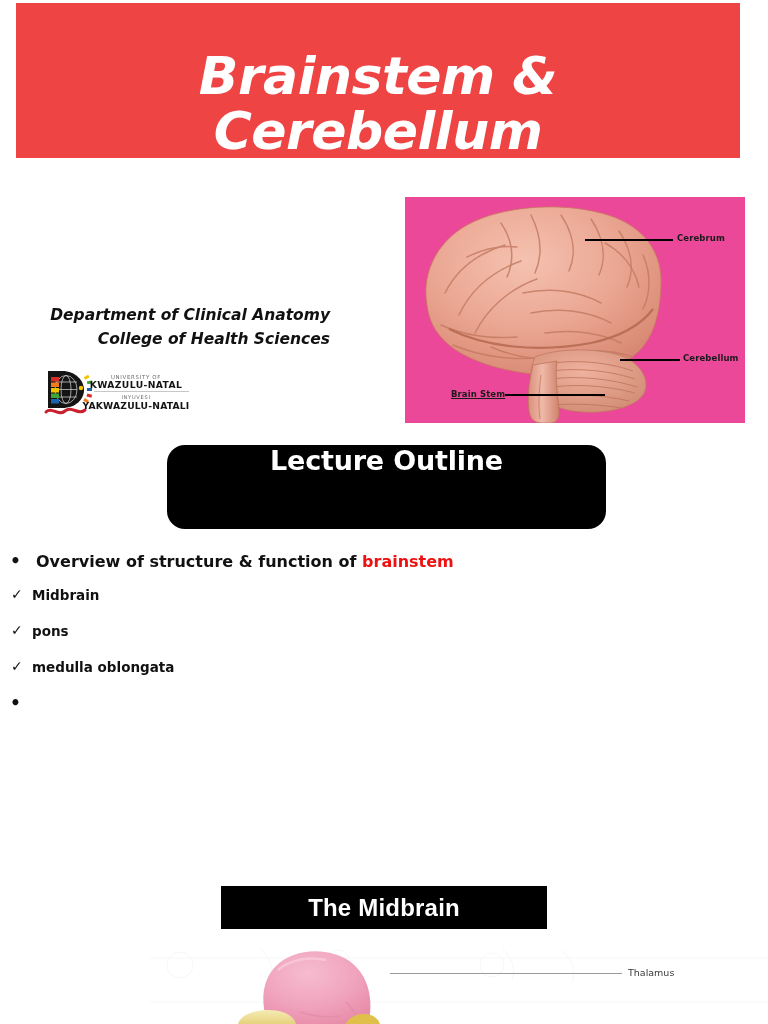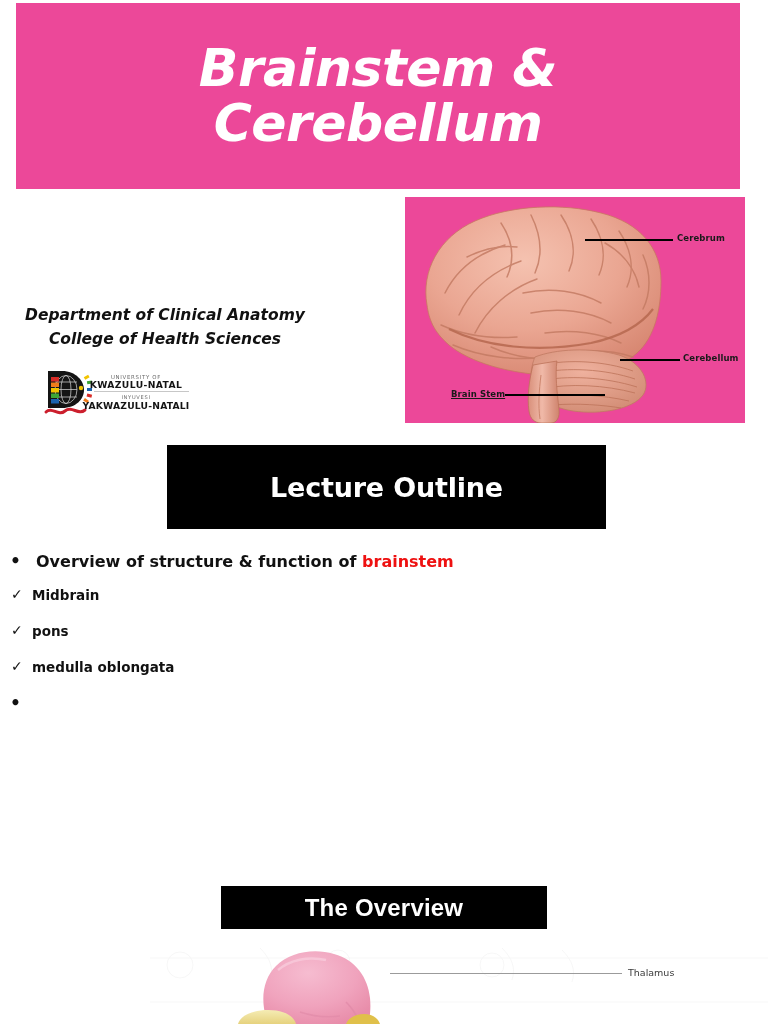--- a/index.html
+++ b/index.html
@@ -15,27 +15,27 @@
     font-family: "Liberation Sans", sans-serif;
     color: #000000;
   }
 
   
   .title-banner {
     position: absolute;
     left: 16px;
     top: 3px;
     width: 724px;
-    height: 186px;
-    background: #ec4899;
+    height: 155px;
+    background: #ef4444;
     box-sizing: border-box;
     display: flex;
     flex-direction: column;
     align-items: center;
-    justify-content: center;
+    justify-content: flex-end;
   }
   .title-line {
     color: #ffffff;
     font-family: "DejaVu Sans", sans-serif;
     font-weight: bold;
     font-style: italic;
     font-size: 52px;
     line-height: 1.02;
     letter-spacing: -0.5px;
     white-space: nowrap;
@@ -84,42 +84,43 @@
     text-align: center;
   }
   .dept-line {
     font-family: "DejaVu Sans", sans-serif;
     font-weight: bold;
     font-style: italic;
     font-size: 15.5px;
     color: #111111;
     line-height: 1.55;
     white-space: nowrap;
+    text-align: right;
   }
 
   
   .ukzn-logo {
     position: absolute;
     left: 40px;
     top: 367px;
     width: 152px;
     height: 50px;
   }
 
   
   .outline-banner {
     position: absolute;
     left: 167px;
     top: 445px;
     width: 439px;
     height: 84px;
     background: #000000;
     display: flex;
-    align-items: center;
     justify-content: center;
+    border-radius: 18px;
   }
   .outline-banner-text {
     color: #ffffff;
     font-family: "DejaVu Sans", sans-serif;
     font-weight: bold;
     font-size: 27px;
     letter-spacing: -0.2px;
   }
 
   
@@ -364,21 +365,21 @@
     <span class="outline-text">medulla oblongata</span>
   </div>
 
   <div class="outline-row level1">
     <span class="marker-bullet">•</span>
   </div>
 
 </div>
 
 <div class="brainstem-banner">
-  <span class="brainstem-banner-text">The Overview</span>
+  <span class="brainstem-banner-text">The Midbrain</span>
 </div>
 
 <div class="thalamus-figure">
   <svg width="618" height="84" viewBox="0 0 618 84">
     <defs>
       <radialGradient id="thalGrad" cx="42%" cy="30%" r="75%">
         <stop offset="0%" stop-color="#f6bcd0"></stop>
         <stop offset="60%" stop-color="#f0a3bd"></stop>
         <stop offset="100%" stop-color="#e88daa"></stop>
       </radialGradient>

